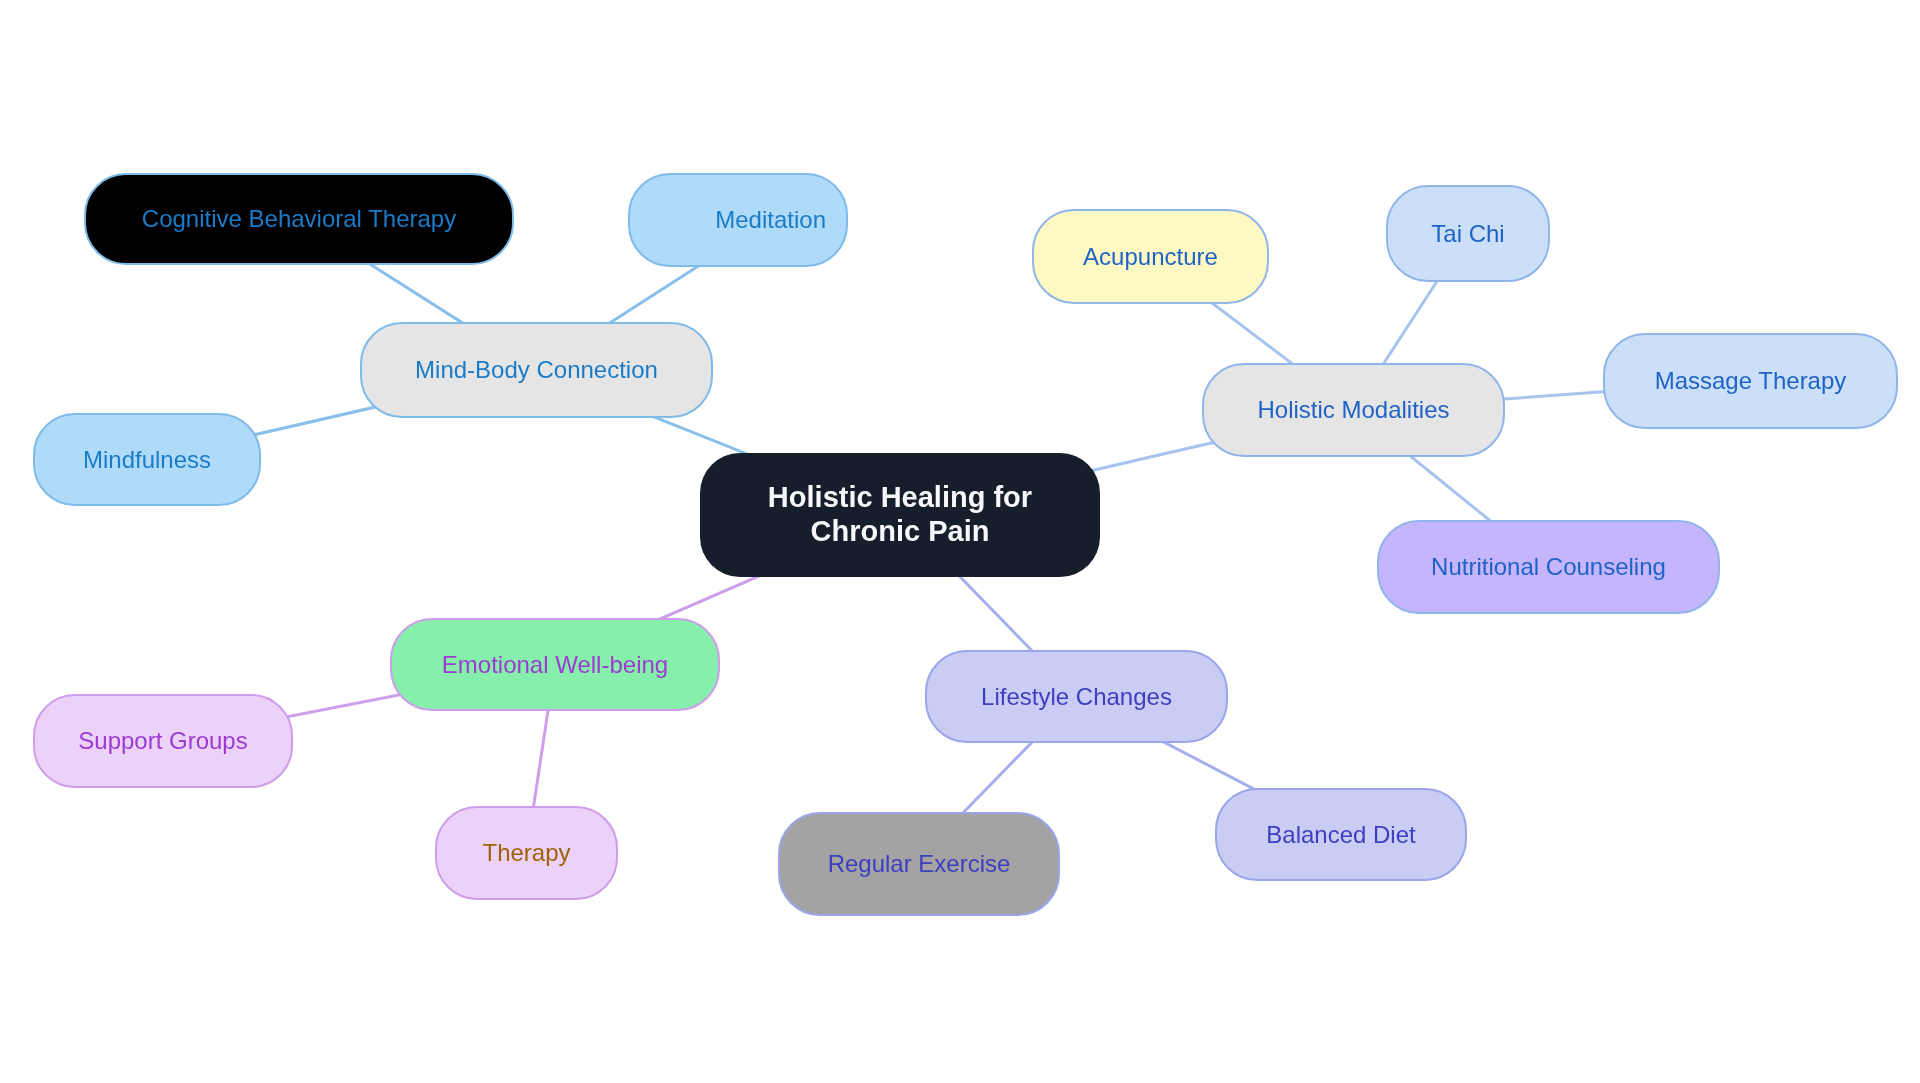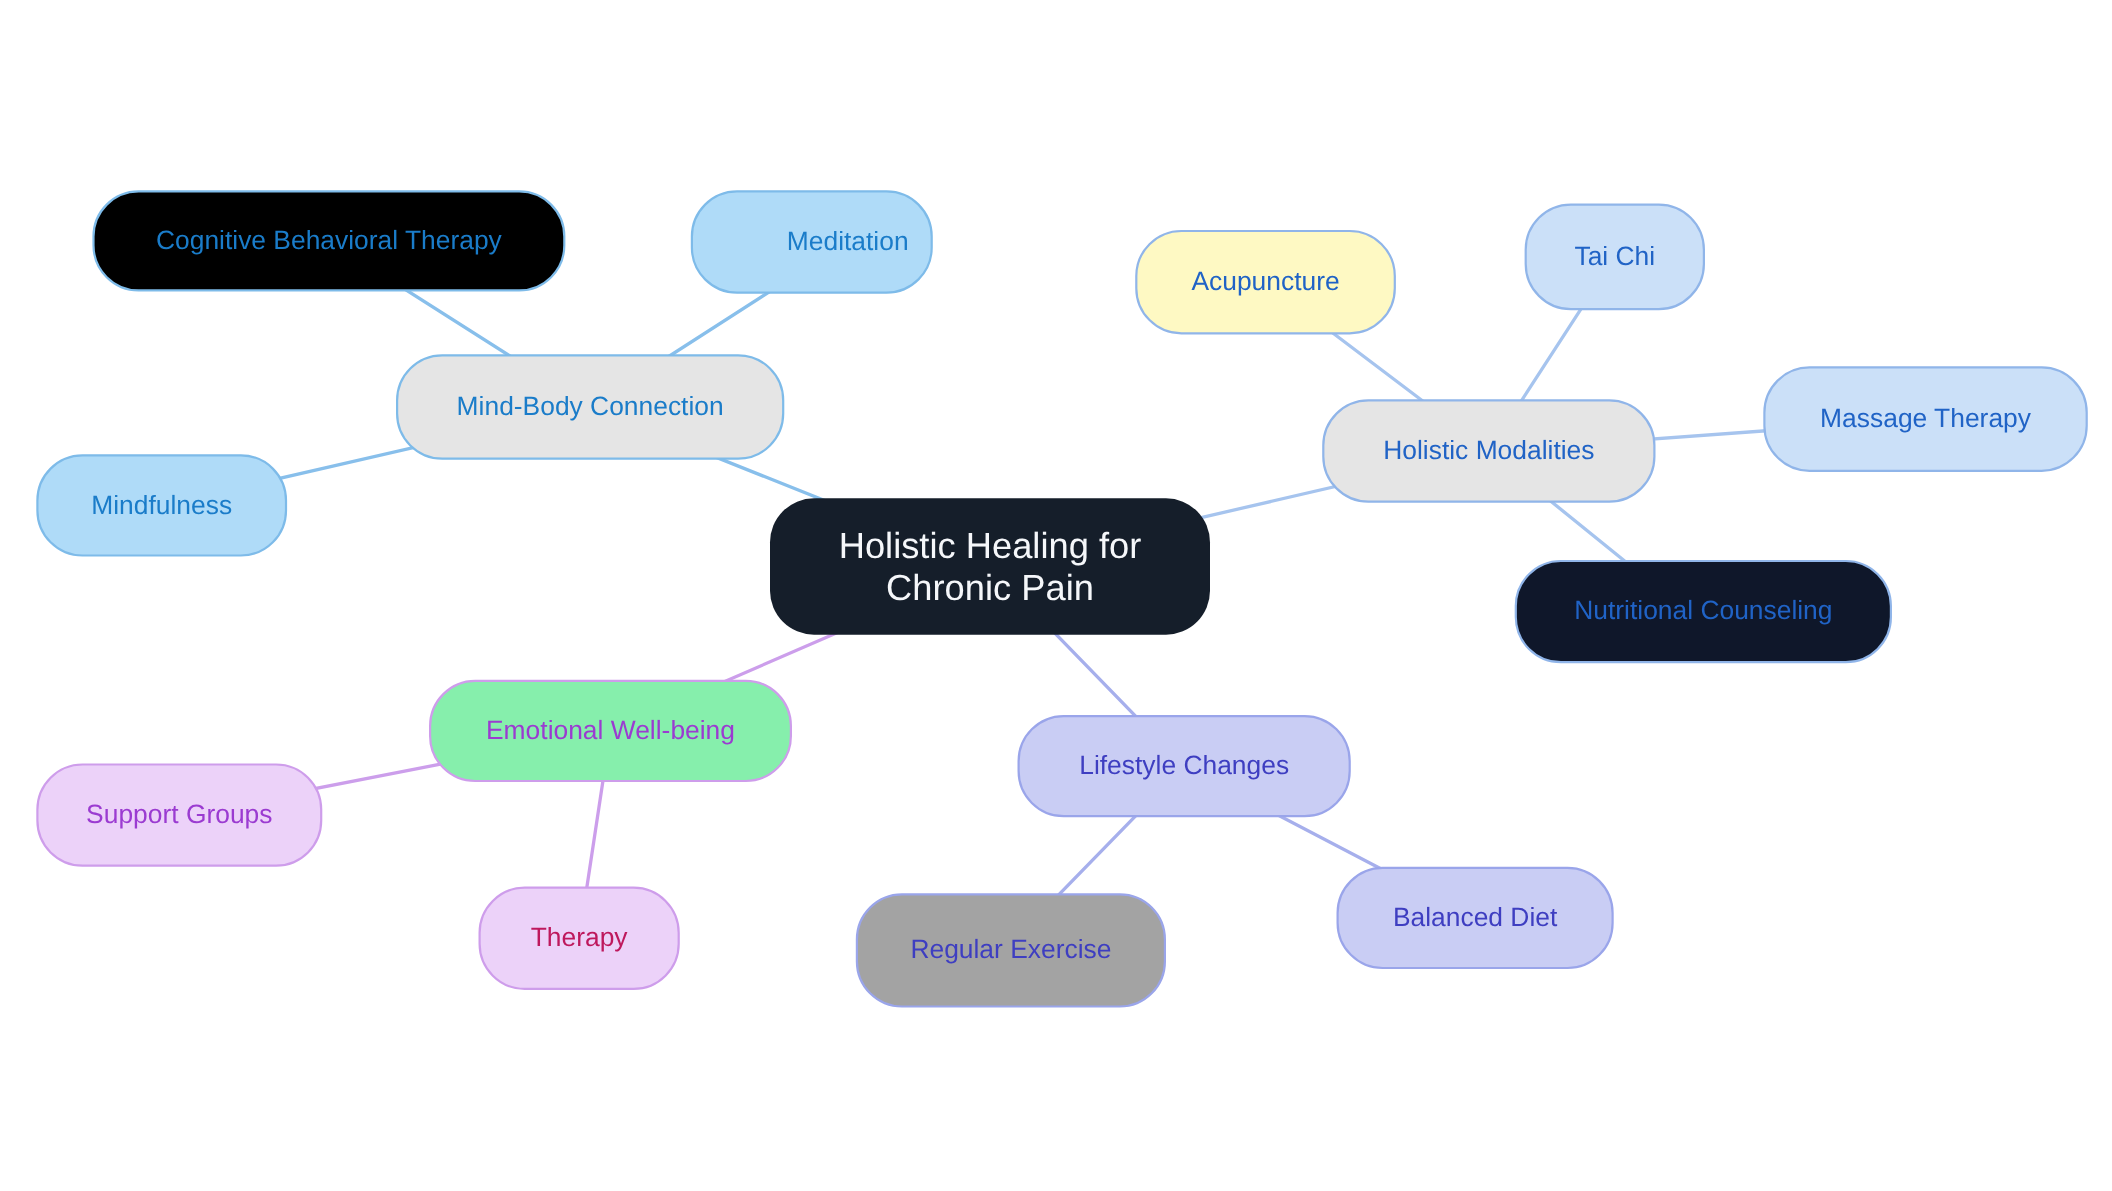--- a/index.html
+++ b/index.html
@@ -32,23 +32,23 @@
     text-align: center;
     box-sizing: border-box;
     border: 2px solid transparent;
     border-radius: 42px;
     font-size: 24px;
     cursor: pointer;
   }
   .node.root {
     border-radius: 40px;
     border: none;
-    font-size: 33px;
+    font-size: 29px;
     line-height: 1.16;
-    font-weight: 400;
+    font-weight: 700;
   }
   .node .label {
     padding: 0 20px;
     pointer-events: none;
   }
 </style>
 </head>
 <body>
 
 <div class="canvas">
@@ -90,30 +90,30 @@
       </div>
       <div class="node" style="left: 1032px; top: 209px; width: 237px; height: 95px; background: #fef9c3; border-color: rgb(144, 181, 233); color: rgb(32, 99, 198);">
         <span class="label">Acupuncture</span>
       </div>
       <div class="node" style="left: 1386px; top: 185px; width: 164px; height: 97px; background: rgb(203, 224, 248); border-color: rgb(144, 181, 233); color: rgb(32, 99, 198);">
         <span class="label">Tai Chi</span>
       </div>
       <div class="node" style="left: 1603px; top: 333px; width: 295px; height: 96px; background: rgb(203, 224, 248); border-color: rgb(144, 181, 233); color: rgb(32, 99, 198); align-items: center;">
         <span class="label">Massage Therapy</span>
       </div>
-      <div class="node" style="left: 1377px; top: 509px; width: 343px; height: 94px; background: #0f172a; border-color: rgb(144, 181, 233); color: rgb(32, 99, 198);">
+      <div class="node" style="left: 1377px; top: 520px; width: 343px; height: 94px; background: #c4b5fd; border-color: rgb(144, 181, 233); color: rgb(32, 99, 198);">
         <span class="label">Nutritional Counseling</span>
       </div>
       <div class="node" style="left: 390px; top: 618px; width: 330px; height: 93px; background: #86efac; border-color: rgb(206, 157, 235); color: rgb(155, 59, 209);">
         <span class="label">Emotional Well-being</span>
       </div>
       <div class="node" style="left: 33px; top: 694px; width: 260px; height: 94px; background: rgb(236, 210, 249); border-color: rgb(206, 157, 235); color: rgb(155, 59, 209);">
         <span class="label">Support Groups</span>
       </div>
-      <div class="node" style="left: 435px; top: 806px; width: 183px; height: 94px; background: rgb(236, 210, 249); border-color: rgb(206, 157, 235); color: #be185d;">
+      <div class="node" style="left: 435px; top: 806px; width: 183px; height: 94px; background: rgb(236, 210, 249); border-color: rgb(206, 157, 235); color: #a16207;">
         <span class="label">Therapy</span>
       </div>
       <div class="node" style="left: 925px; top: 650px; width: 303px; height: 93px; background: rgb(201, 205, 244); border-color: rgb(154, 165, 234); color: rgb(62, 62, 193);">
         <span class="label">Lifestyle Changes</span>
       </div>
       <div class="node" style="left: 778px; top: 812px; width: 282px; height: 104px; background: #a3a3a3; border-color: rgb(154, 165, 234); color: rgb(62, 62, 193);">
         <span class="label">Regular Exercise</span>
       </div>
       <div class="node" style="left: 1215px; top: 788px; width: 252px; height: 93px; background: rgb(201, 205, 244); border-color: rgb(154, 165, 234); color: rgb(62, 62, 193);">
         <span class="label">Balanced Diet</span>

